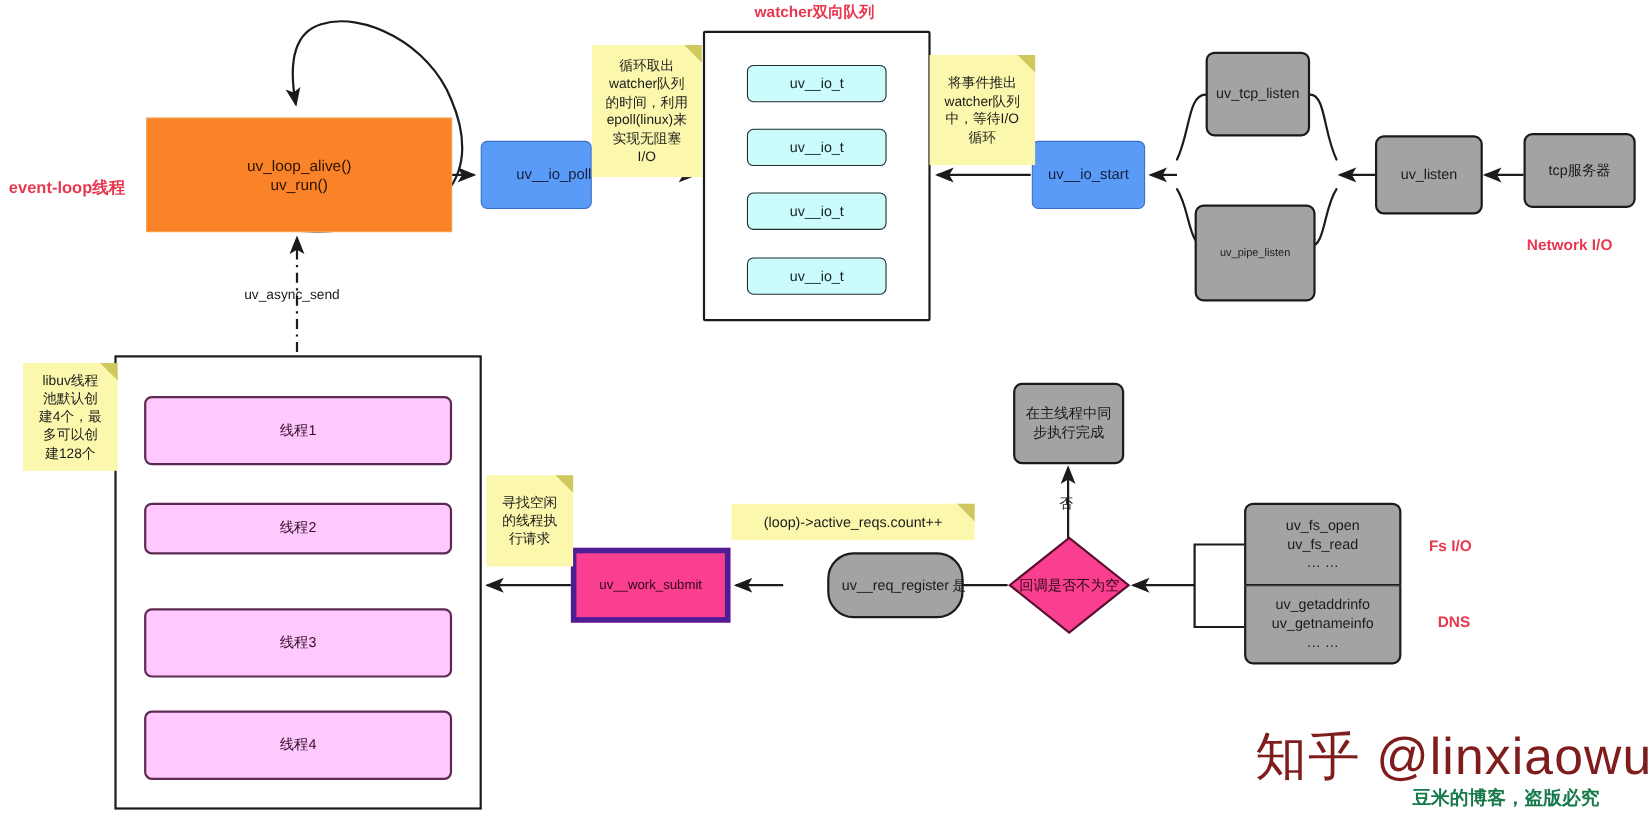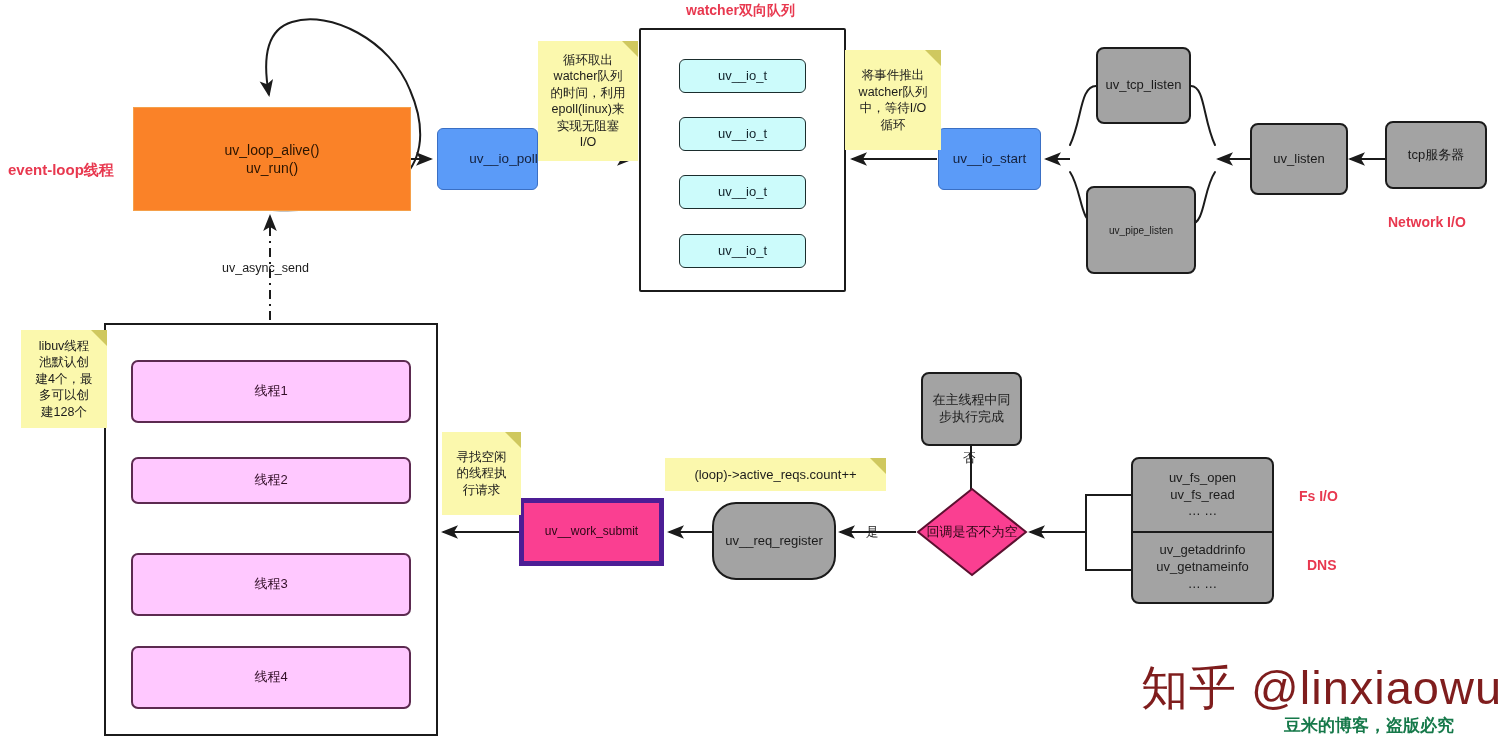--- a/index.html
+++ b/index.html
@@ -239,30 +239,30 @@
 
   <div class="node box-white-sq" style="left:104px; top:323px; width:334px; height:413px;"></div>
 
   <div class="node box-pinklight" style="left:131px; top:360px; width:280px; height:63px;">线程1</div>
   <div class="node box-pinklight" style="left:131px; top:457px; width:280px; height:47px;">线程2</div>
   <div class="node box-pinklight" style="left:131px; top:553px; width:280px; height:63px;">线程3</div>
   <div class="node box-pinklight" style="left:131px; top:646px; width:280px; height:63px;">线程4</div>
 
   <div class="node box-magenta" style="left:519px; top:498px; width:145px; height:68px;">uv__work_submit</div>
 
-  <div class="node box-white" style="left:712px; top:502px; width:124px; height:78px;border-radius:24px;">uv__req_register</div>
+  <div class="node box-white" style="left:752px; top:502px; width:124px; height:60px;border-radius:24px;">uv__req_register</div>
 
   <div class="diamond-wrap" style="left:916px; top:487px; width:112px; height:90px;">
     <svg width="112" height="90" viewBox="0 0 112 90">
       <polygon points="56,2 110,45 56,88 2,45" fill="#fa3f91" stroke="#5c1030" stroke-width="2"></polygon>
     </svg>
     <div class="diamond-text">回调是否不为空</div>
   </div>
 
-  <div class="node box-white" style="left:921px; top:372px; width:101px; height:74px;">在主线程中同
+  <div class="node box-white" style="left:921px; top:348px; width:101px; height:74px;">在主线程中同
 步执行完成</div>
 
   <div class="node box-white" style="left:1131px; top:457px; width:143px; height:75px; border-bottom-left-radius:0; border-bottom-right-radius:0; border-bottom-width:1px;">uv_fs_open
 uv_fs_read
 … …</div>
 
   <div class="node box-white" style="left:1131px; top:532px; width:143px; height:72px; border-top-left-radius:0; border-top-right-radius:0; border-top-width:1px;">uv_getaddrinfo
 uv_getnameinfo
 … …</div>
 

